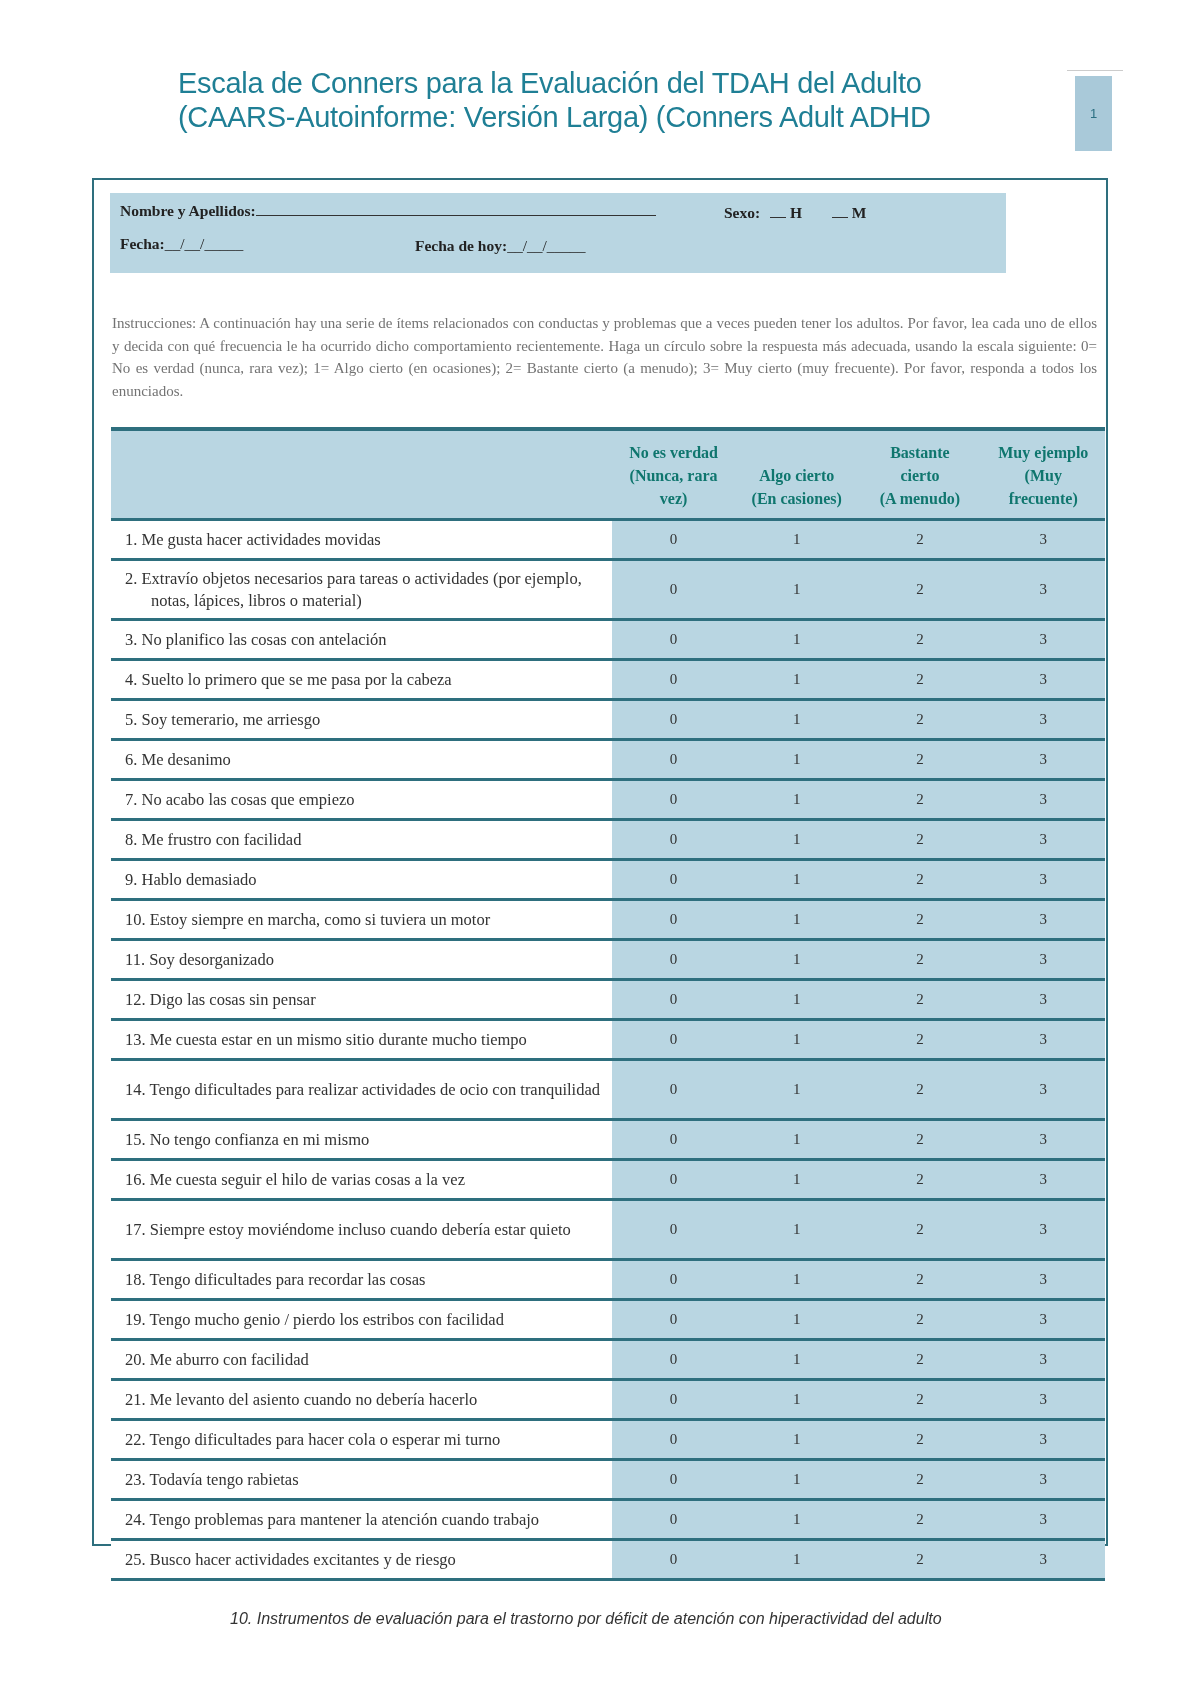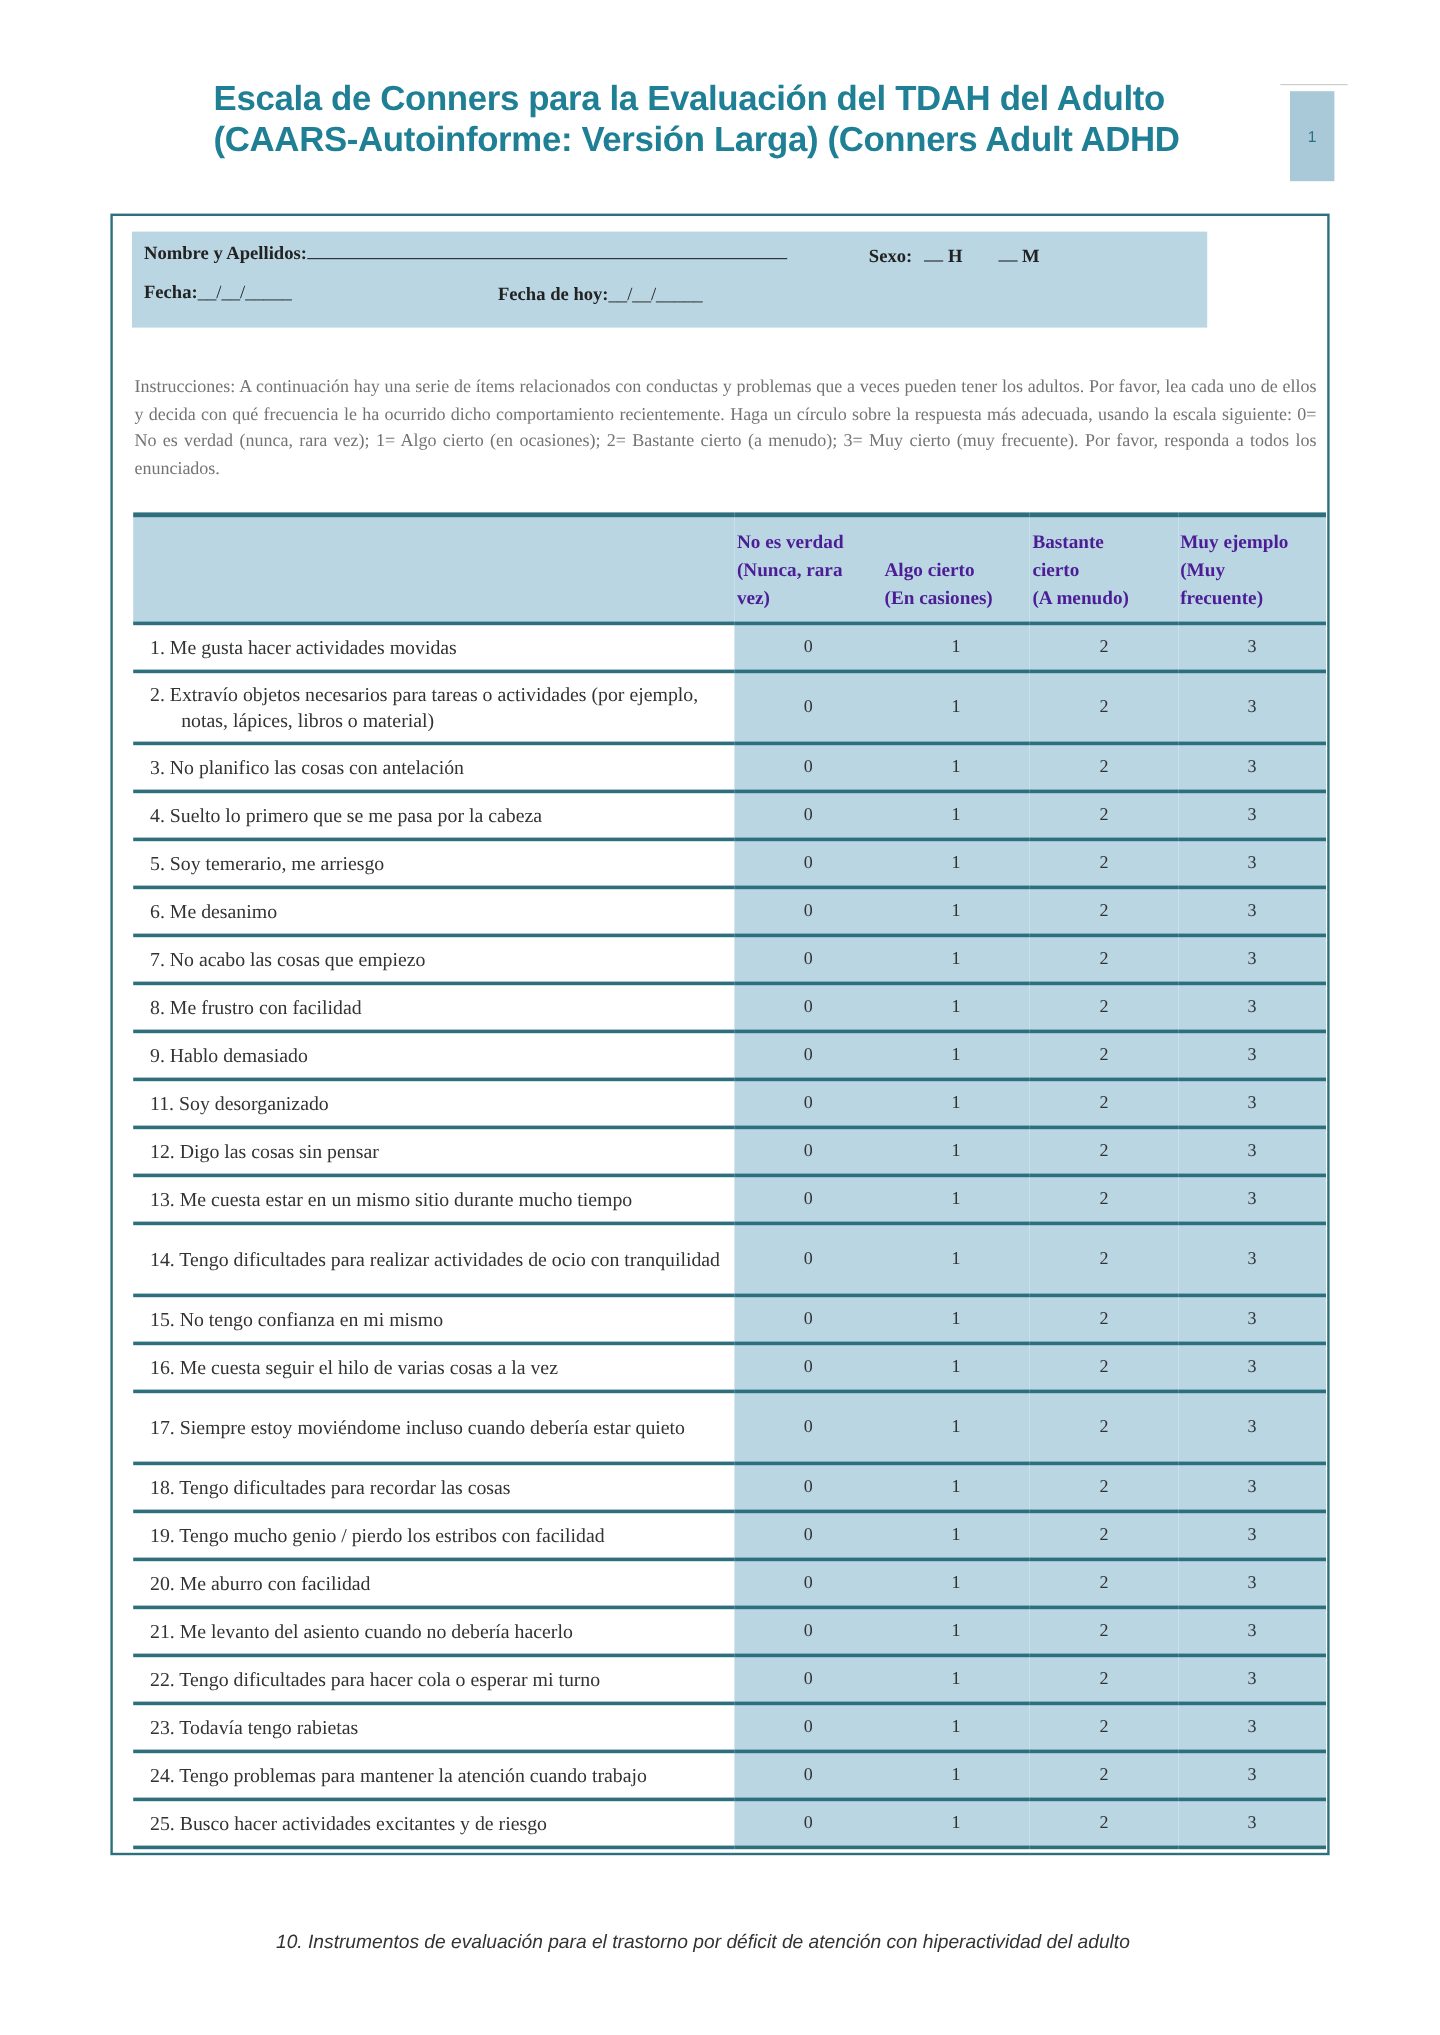--- a/index.html
+++ b/index.html
@@ -4,21 +4,21 @@
 <style>
   html, body { margin: 0; padding: 0; }
   body {
     width: 1200px; height: 1696px; background: #ffffff; position: relative;
     font-family: "Liberation Serif", "DejaVu Serif", serif; color: #333;
     overflow: hidden;
   }
   .title {
     position: absolute; left: 178px; top: 66px; width: 880px;
     font-family: "Liberation Sans", "DejaVu Sans", sans-serif;
-    font-weight: bold; font-size: 29px; line-height: 34px; color: #1f7f95;
+    font-weight: normal; font-size: 29px; line-height: 34px; color: #1f7f95;
     letter-spacing: -0.3px;
   }
   .title div { white-space: nowrap; }
   .page-rule {
     position: absolute; left: 1067px; top: 70px; width: 56px; height: 1px; background: #ccc;
   }
   .page-tab {
     position: absolute; left: 1075px; top: 76px; width: 37px; height: 75px;
     background: #a9c9d9; color: #2b6f82; font-family: "Liberation Sans", sans-serif;
     font-size: 13px; display: flex; align-items: center; justify-content: center;
@@ -35,23 +35,23 @@
   .id-box .line { display: inline-block; border-bottom: 1px solid #333; height: 13px; vertical-align: baseline; }
   .instructions {
     position: absolute; left: 112px; top: 312px; width: 985px;
     font-size: 15px; line-height: 22.5px; color: #737373; text-align: justify;
   }
   table.scale {
     position: absolute; left: 111px; top: 427px; width: 994px;
     border-collapse: collapse; font-size: 16px;
   }
   table.scale thead tr th {
-    background: #b9d6e2; color: #4c1d95; font-weight: bold; font-size: 16px;
+    background: #b9d6e2; color: #0f766e; font-weight: bold; font-size: 16px;
     line-height: 23px; vertical-align: bottom; padding: 10px 2px 8px 2px;
-    text-align: left; border-top: 4px solid #2e6f7e; border-bottom: 3px solid #2e6f7e;
+    text-align: center; border-top: 4px solid #2e6f7e; border-bottom: 3px solid #2e6f7e;
   }
   table.scale thead th.item-col { width: 508px; }
   table.scale thead th.opt { width: 121px; }
   table.scale tbody td {
     border-bottom: 3px solid #2e6f7e; padding: 0; height: 33px; color: #333;
   }
   table.scale tbody tr.tall td { height: 53px; }
   table.scale tbody td.item {
     background: #fff; padding: 2px 8px 2px 14px; line-height: 22px; font-size: 16.5px;
   }
@@ -200,20 +200,29 @@
         <td class="item">
           <span class="wrap"><span>9.</span> <span>Hablo demasiado</span></span>
         </td>
         <td class="opt">0</td>
         <td class="opt">1</td>
         <td class="opt">2</td>
         <td class="opt">3</td>
       </tr>
       <tr>
         <td class="item">
+          <span class="wrap"><span>10.</span> <span>Estoy siempre en marcha, como si tuviera un motor</span></span>
+        </td>
+        <td class="opt">0</td>
+        <td class="opt">1</td>
+        <td class="opt">2</td>
+        <td class="opt">3</td>
+      </tr>
+      <tr>
+        <td class="item">
           <span class="wrap"><span>11.</span> <span>Soy desorganizado</span></span>
         </td>
         <td class="opt">0</td>
         <td class="opt">1</td>
         <td class="opt">2</td>
         <td class="opt">3</td>
       </tr>
       <tr>
         <td class="item">
           <span class="wrap"><span>12.</span> <span>Digo las cosas sin pensar</span></span>

